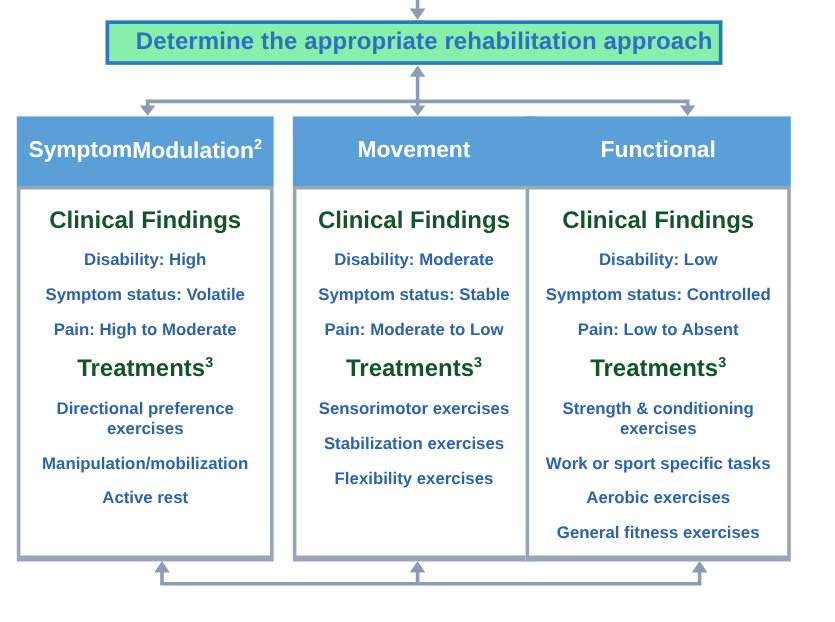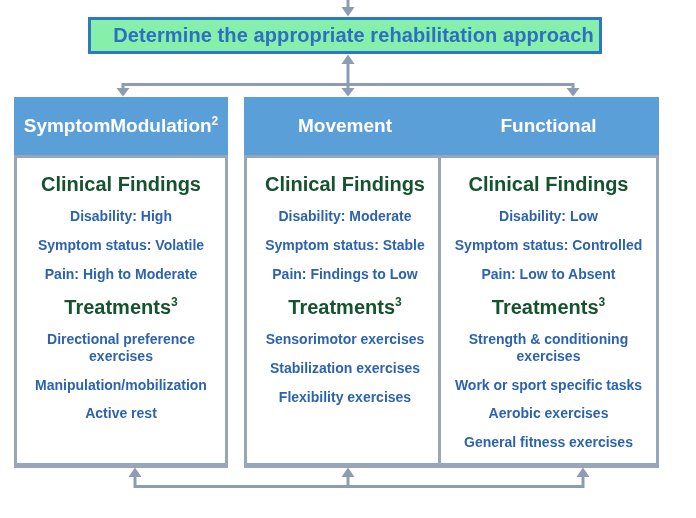--- a/index.html
+++ b/index.html
@@ -81,21 +81,21 @@
   </div>
 
   <div class="card c2">
     <div class="card-header">
       <span>Movement</span>
     </div>
     <div class="card-body">
       <div class="section-title">Clinical Findings</div>
       <div class="item">Disability: Moderate</div>
       <div class="item">Symptom status: Stable</div>
-      <div class="item">Pain: Findings to Low</div>
+      <div class="item">Pain: Moderate to Low</div>
       <div class="section-title"><span>Treatments</span><sup>3</sup></div>
       <div class="item">Sensorimotor exercises</div>
       <div class="item">Stabilization exercises</div>
       <div class="item">Flexibility exercises</div>
     </div>
   </div>
 
   <div class="card c3">
     <div class="card-header">
       <span>Functional</span>

